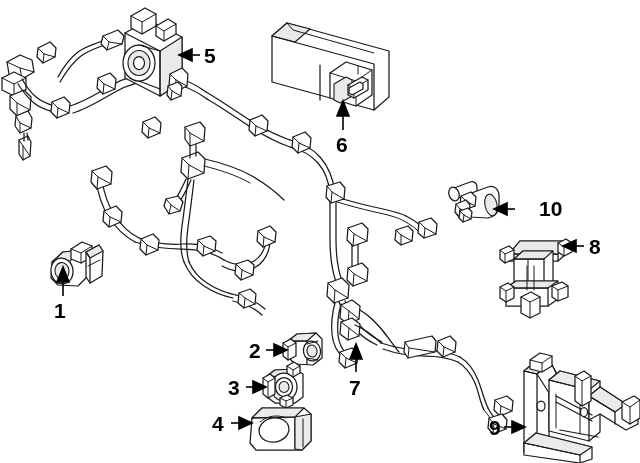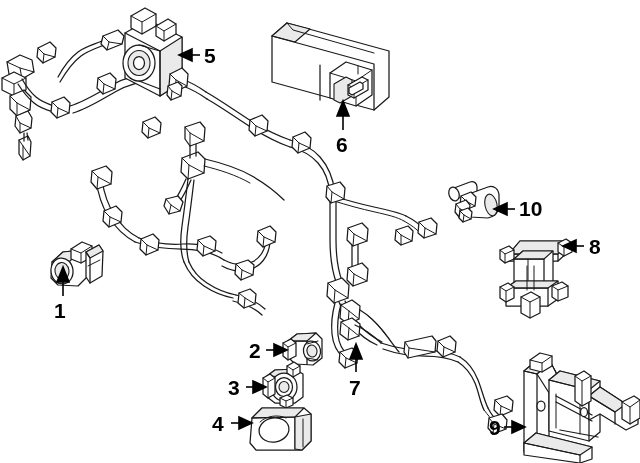--- a/index.html
+++ b/index.html
@@ -421,15 +421,15 @@
 
   <div class="callout-label" style="left:54px;  top:300px;">1</div>
   <div class="callout-label" style="left:249px; top:340px;">2</div>
   <div class="callout-label" style="left:228px; top:377px;">3</div>
   <div class="callout-label" style="left:212px; top:413px;">4</div>
   <div class="callout-label" style="left:204px; top:45px;">5</div>
   <div class="callout-label" style="left:336px; top:134px;">6</div>
   <div class="callout-label" style="left:349px; top:377px;">7</div>
   <div class="callout-label" style="left:589px; top:236px;">8</div>
   <div class="callout-label" style="left:489px; top:417px;">9</div>
-  <div class="callout-label" style="left:519px; top:198px;">10</div>
+  <div class="callout-label" style="left:539px; top:198px;">10</div>
 
 </div>
 
 </body></html>

